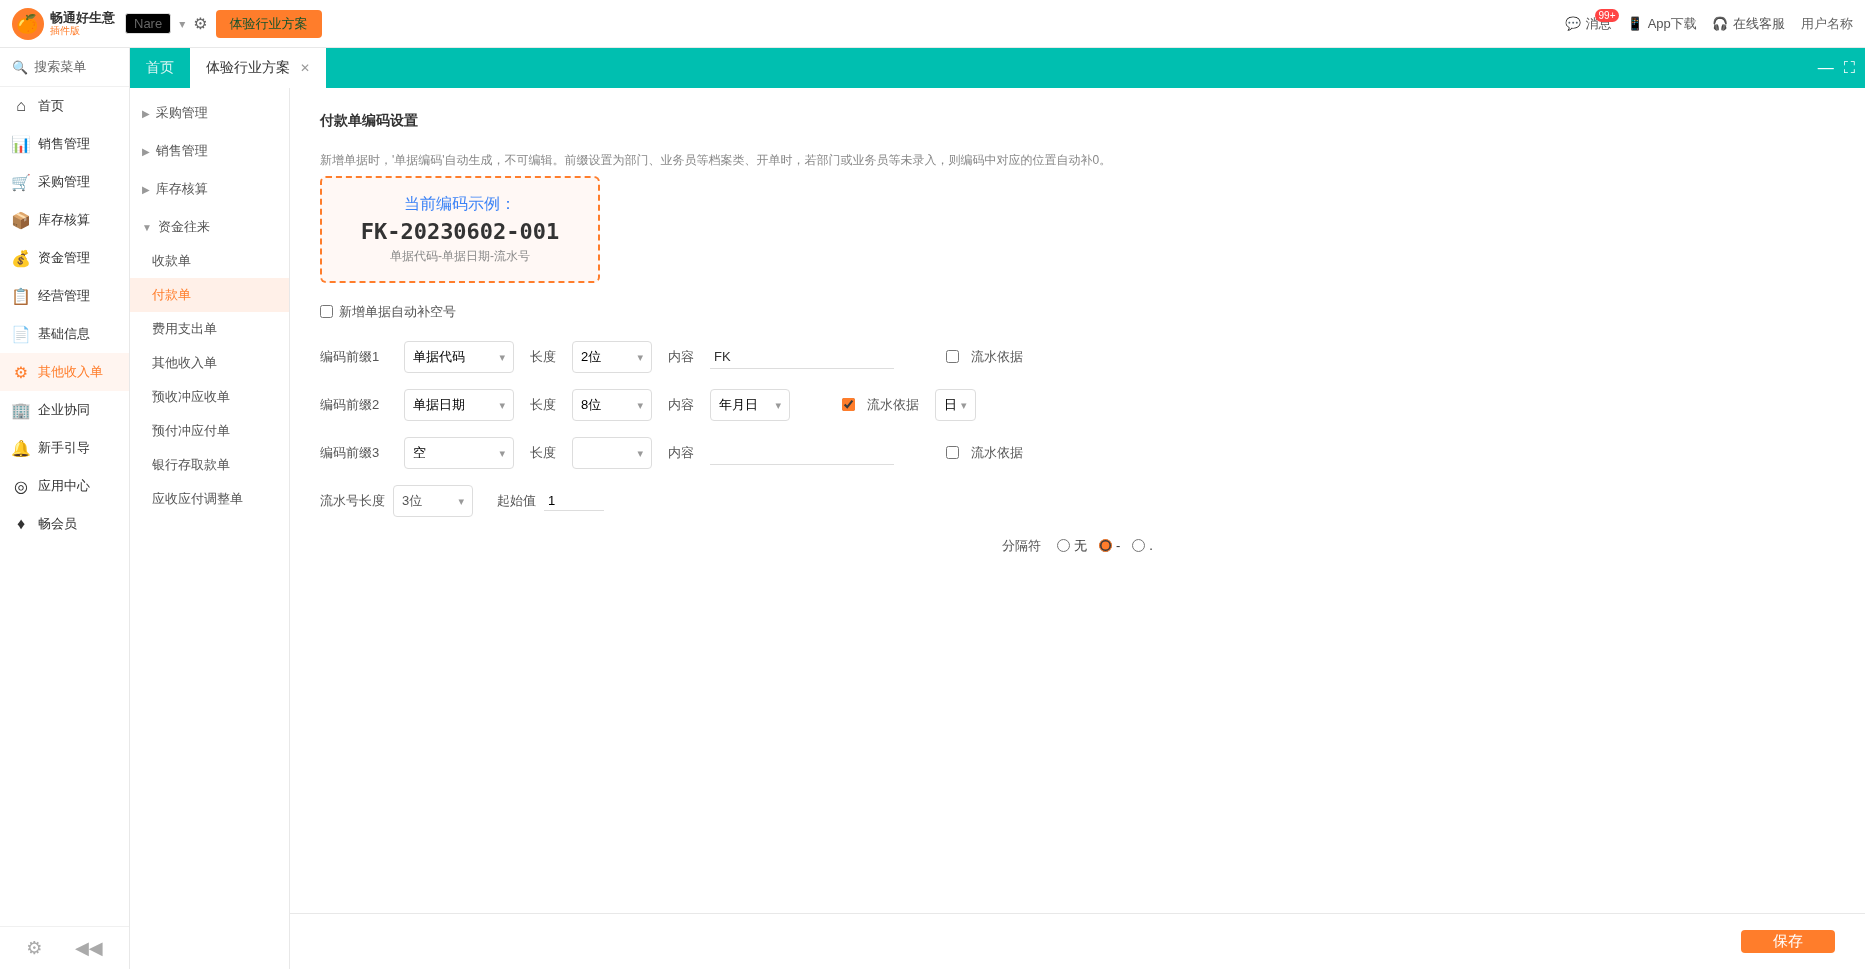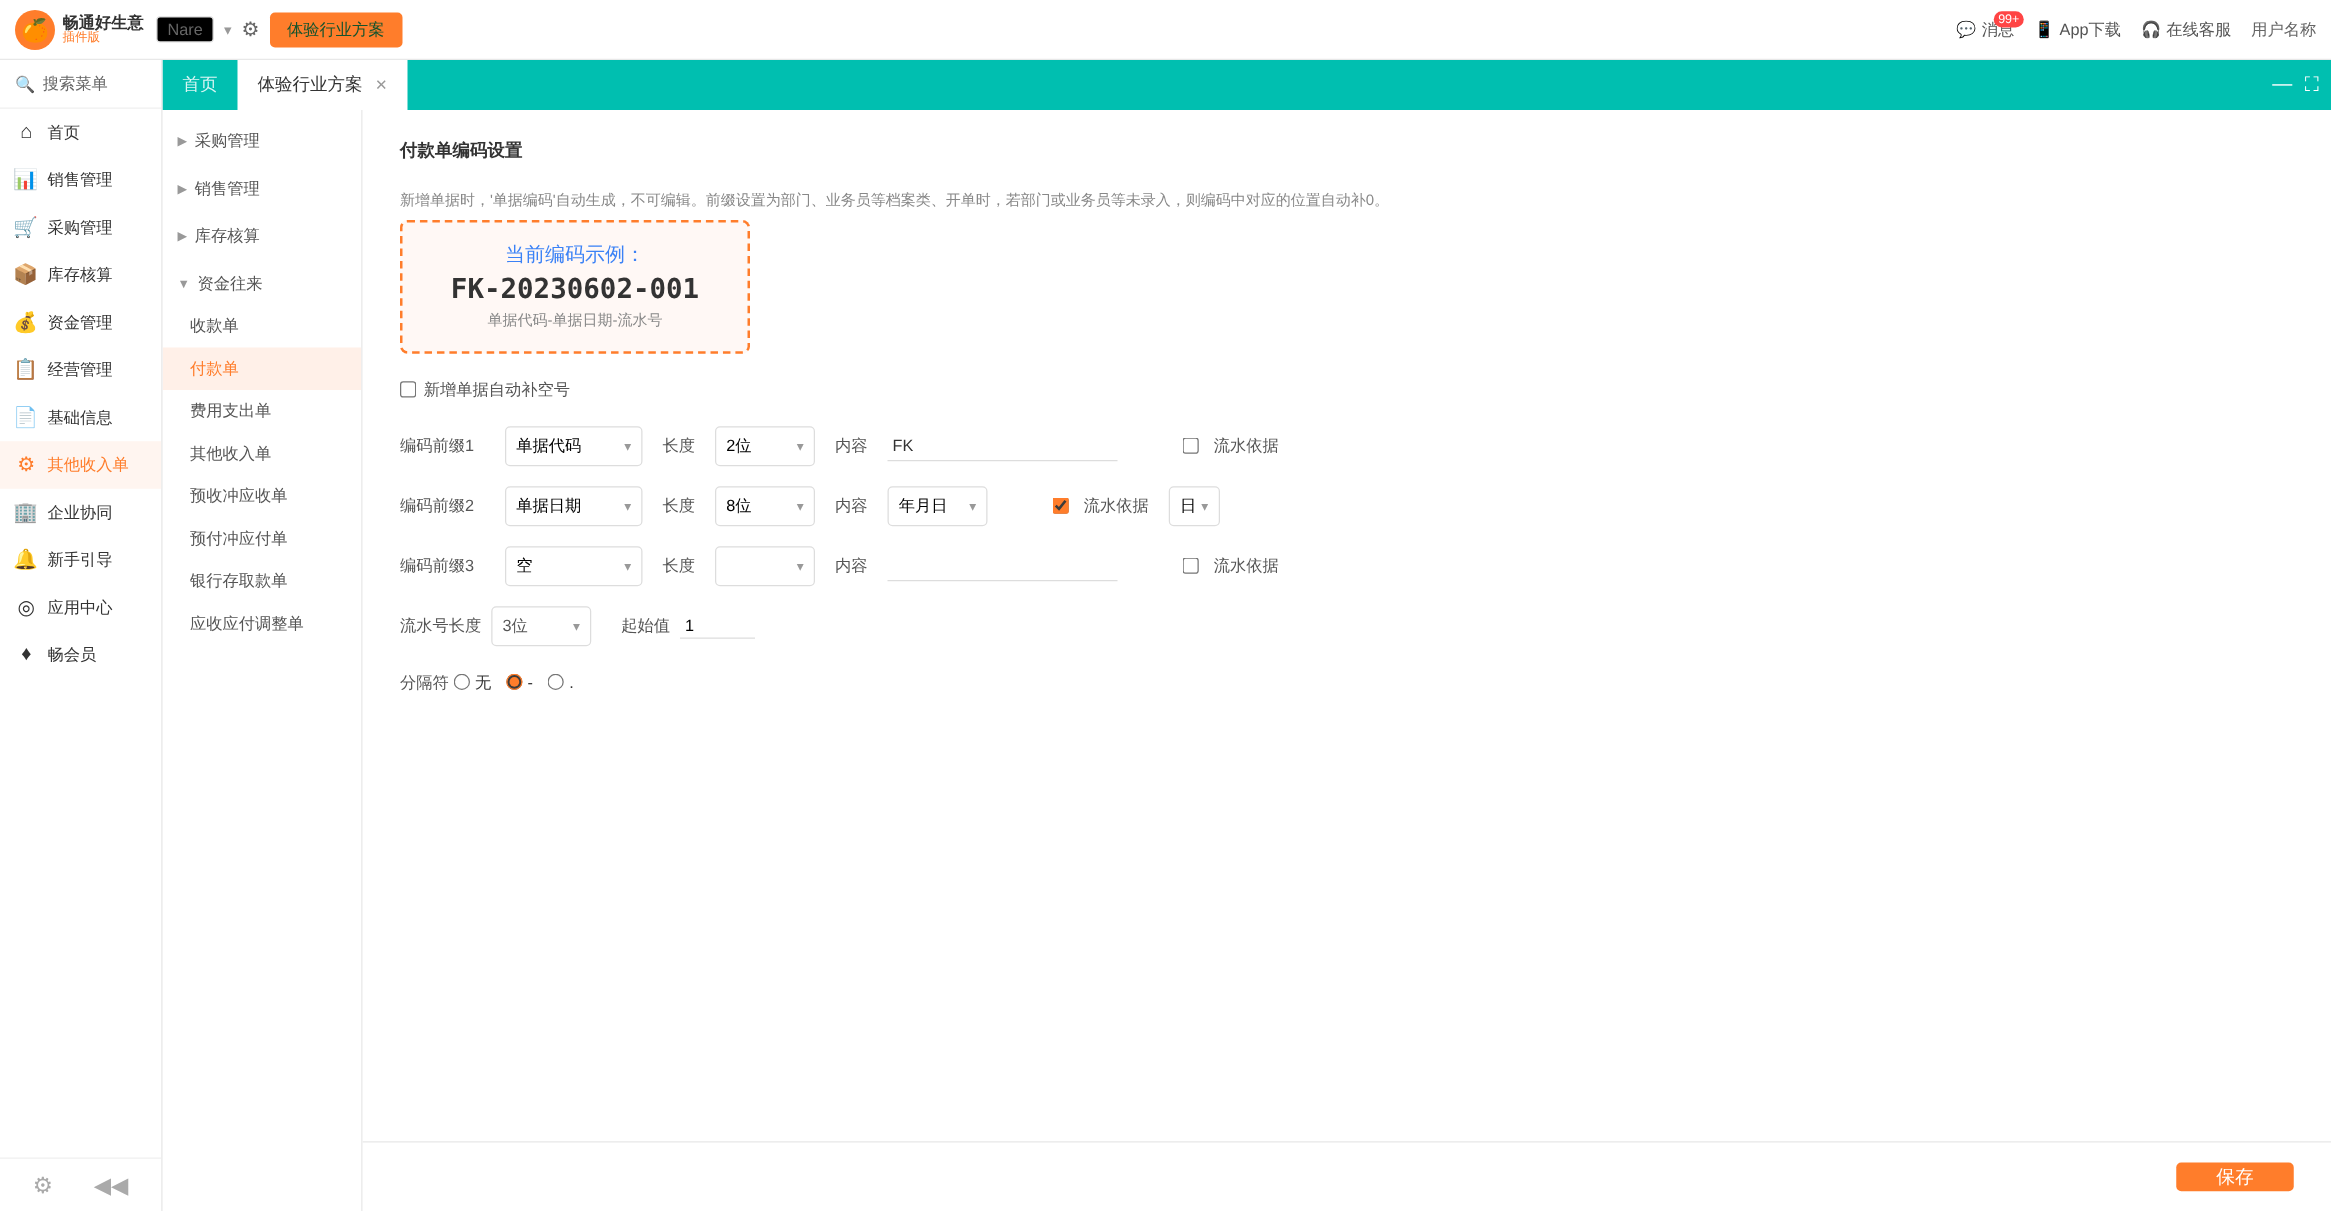--- a/index.html
+++ b/index.html
@@ -168,21 +168,21 @@
       height: 32px; padding: 0 8px; font-size: 13px; cursor: pointer;
     }
     input[type=checkbox] { accent-color: #ff7d2b; }
 
     
     .serial-row { display: flex; align-items: center; gap: 24px; margin-bottom: 20px; }
     .serial-item { display: flex; align-items: center; gap: 8px; font-size: 13px; color: #555; }
     .serial-input { border: none; border-bottom: 1px solid #ddd; font-size: 13px; width: 60px; padding: 2px 4px; outline: none; }
 
     
-    .sep-row { display: flex; align-items: center; gap: 4px; font-size: 13px; color: #555; }
+    .sep-row { display: flex; align-items: center; gap: 16px; font-size: 13px; color: #555; justify-content: center; }
     .sep-radios { display: flex; align-items: center; gap: 12px; }
 
     
     .bottom-bar {
       height: 56px;
       background: #fff;
       border-top: 1px solid #e8e8e8;
       display: flex;
       align-items: center;
       justify-content: flex-end;

